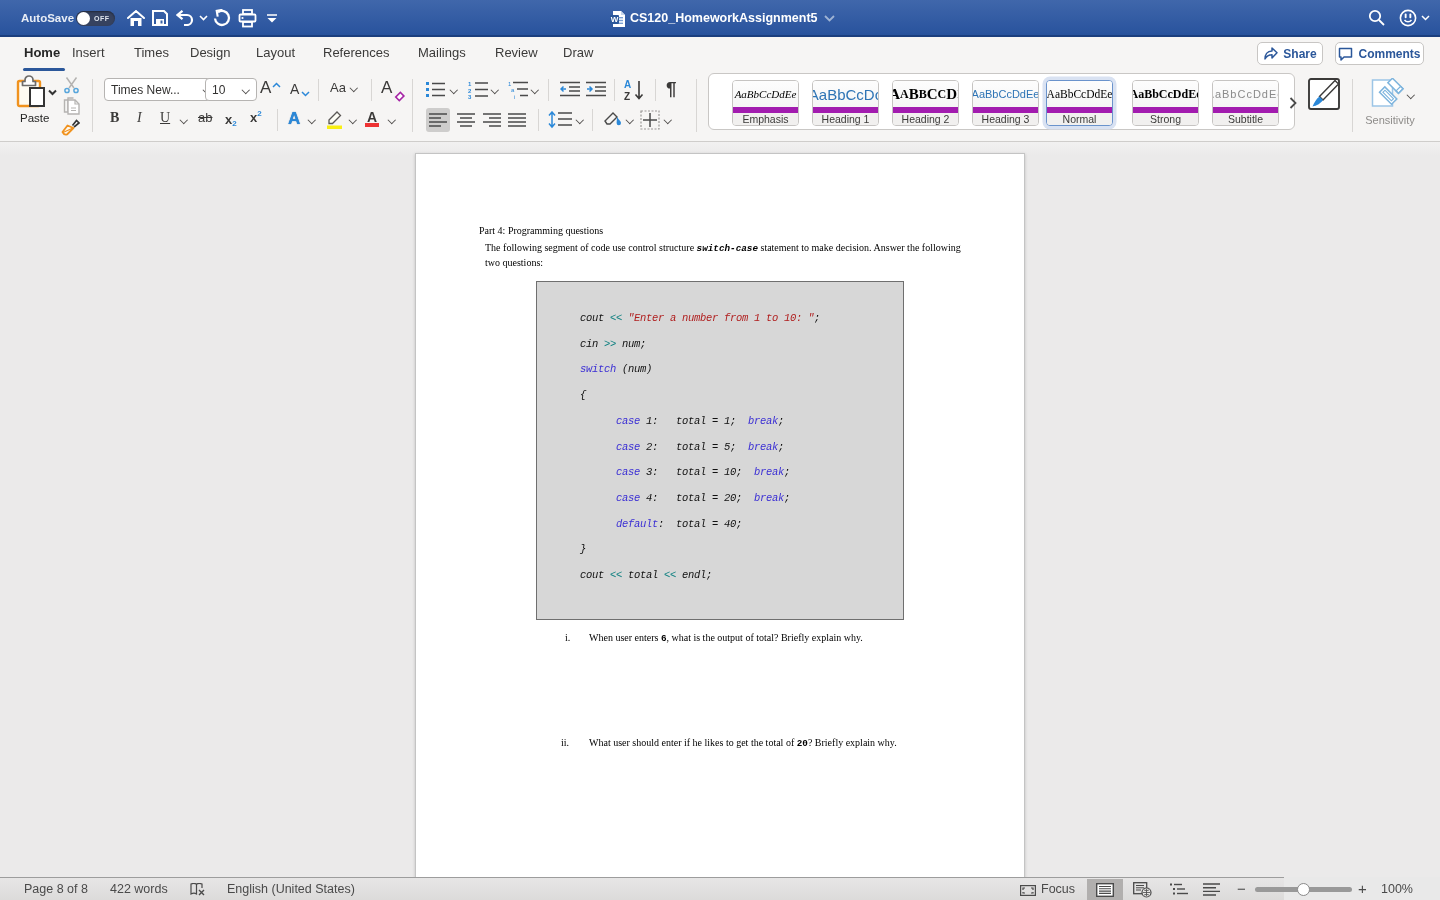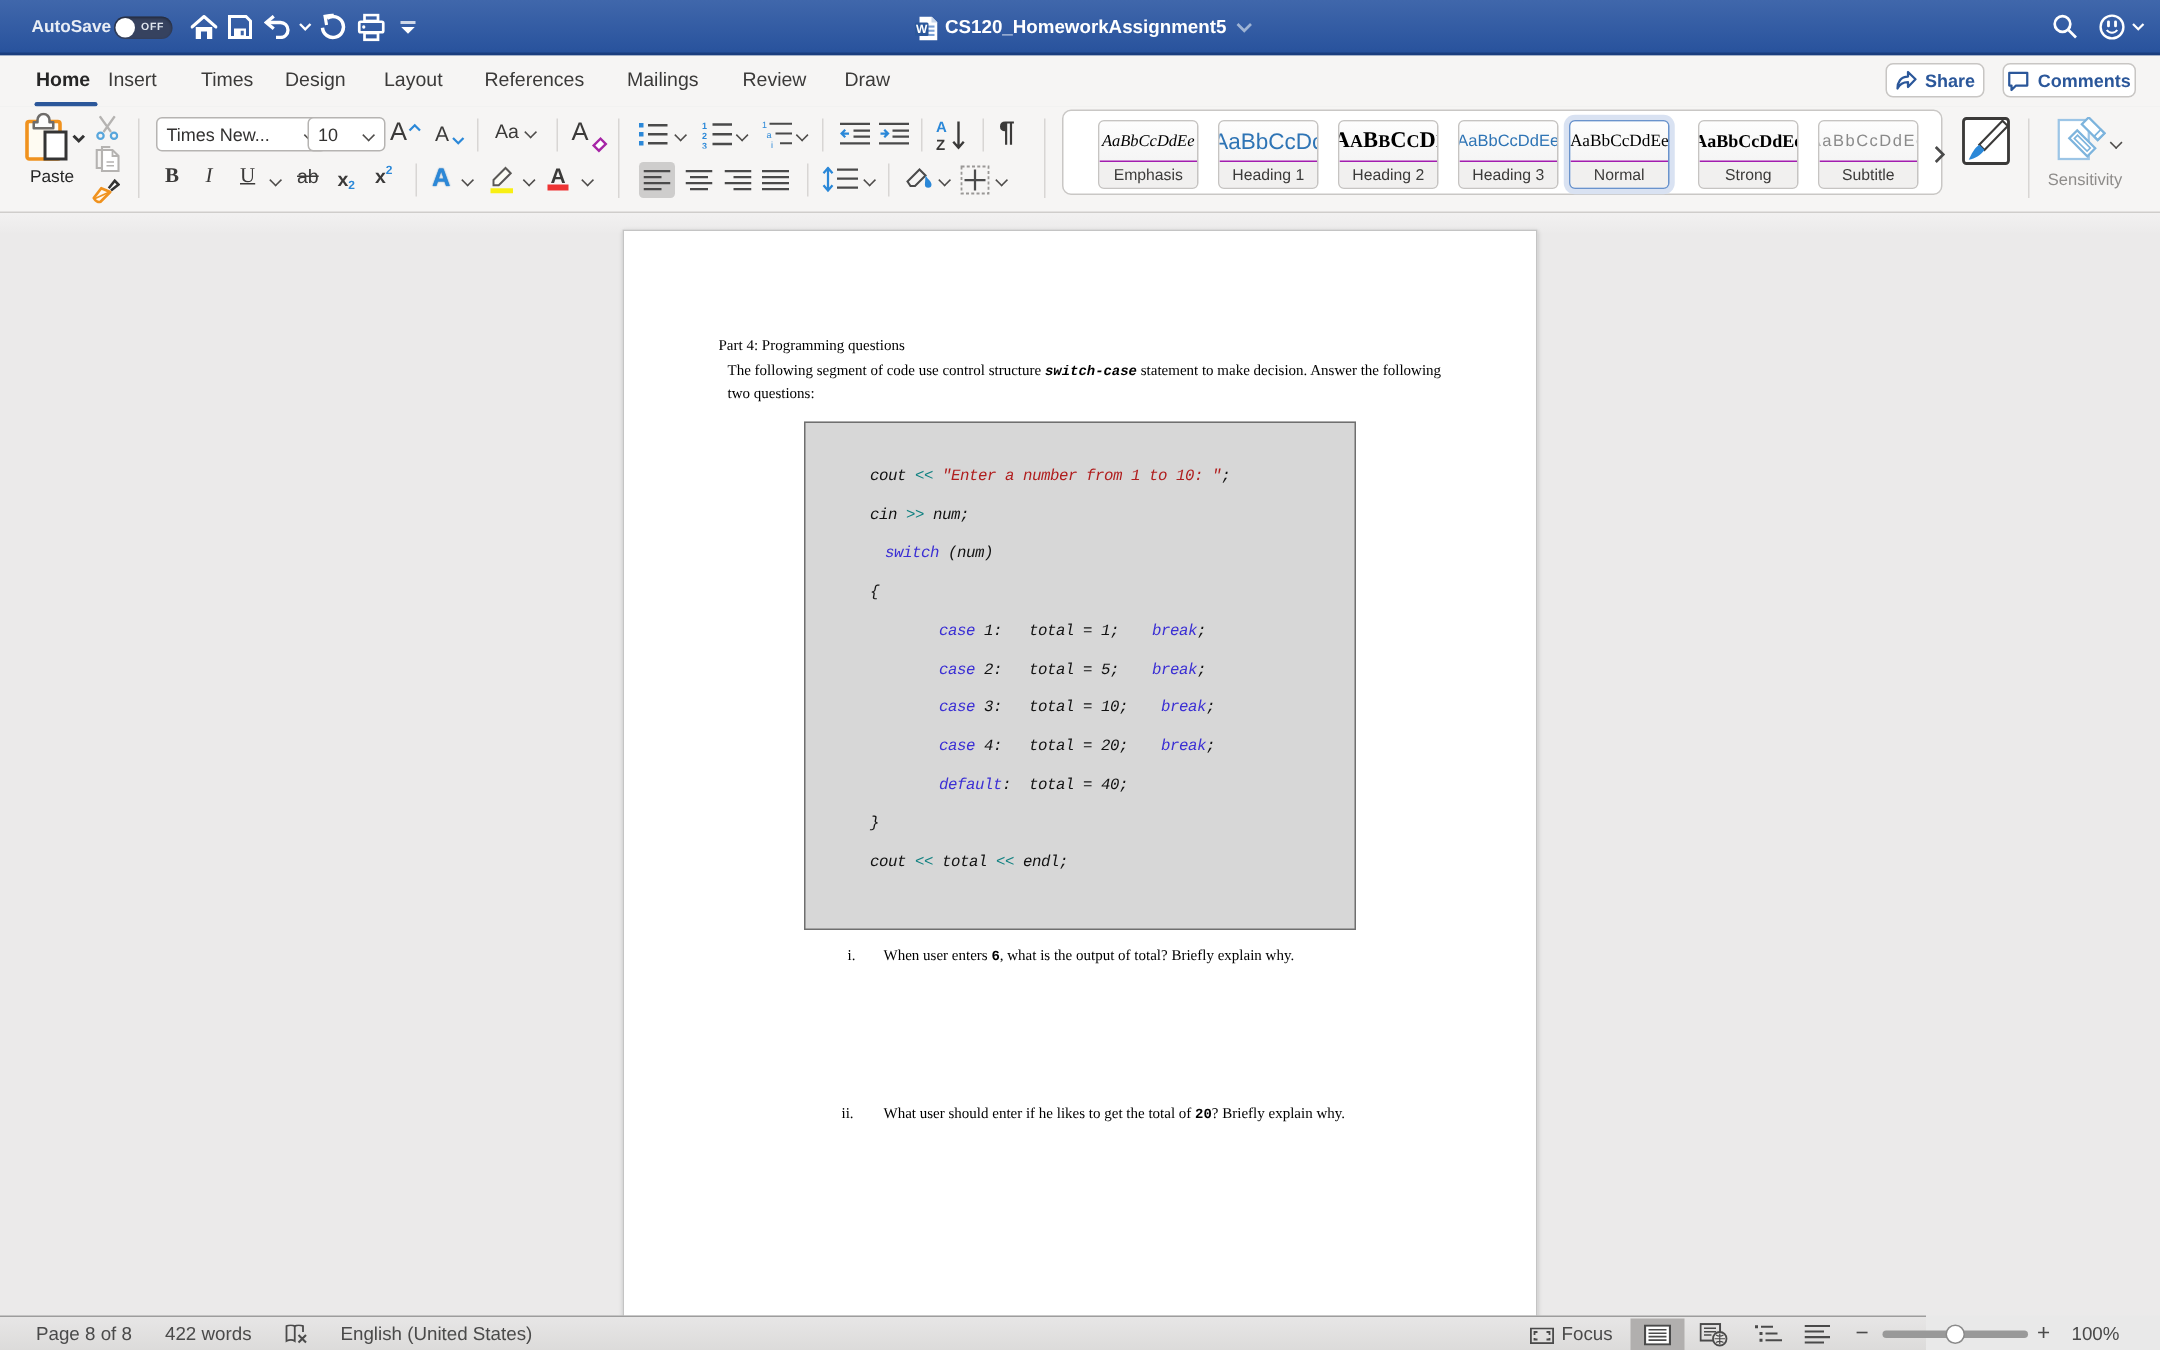--- a/index.html
+++ b/index.html
@@ -31,32 +31,32 @@
 .combo { position:absolute; top:7px; height:23px; background:#fff; border:1px solid #b6b4b2; border-radius:4px;
   font-size:12px; color:#323130; display:flex; align-items:center; padding:0 6px; justify-content:space-between; }
 .car { display:inline-block; width:8px; height:8px; font-size:0; }
 .car::before { content:""; display:block; margin:1.5px 0 0 1px; width:4.5px; height:4.5px; border-right:1.5px solid #4e4c4a; border-bottom:1.5px solid #4e4c4a; transform:rotate(45deg); }
 .rbtn { position:absolute; display:flex; align-items:center; justify-content:center; color:#3b3a39; }
 
 
 #gallery { position:absolute; left:708px; top:2px; width:587px; height:57px; background:#fff; border:1px solid #c9c7c5; border-radius:6px; }
 .stybox { position:absolute; top:6px; width:67px; height:46px; border:1px solid #c6c4c2; border-radius:4px; background:#fff; overflow:hidden; }
 .stybox .sample { height:26px; display:flex; align-items:center; justify-content:center; white-space:nowrap; background:linear-gradient(#fdfdfd,#f5f5f5); }
-.stybox .lbl { height:18px; border-top:1px solid #a21caf; background:#f1f0ef; font-size:10.5px; color:#3b3a39; display:flex; align-items:center; justify-content:center; }
+.stybox .lbl { height:18px; border-top:6px solid #a21caf; background:#f1f0ef; font-size:10.5px; color:#3b3a39; display:flex; align-items:center; justify-content:center; }
 .stybox.selected { border:1.5px solid #6a93cc; box-shadow:0 0 0 3.5px #d9e2f2; }
 .grouplbl { position:absolute; font-size:11px; color:#3b3a39; text-align:center; line-height:11px; }
 
 
 #docarea { position:absolute; left:0; top:142px; width:1440px; height:735px; background:linear-gradient(#f2f1f1, #ebeaea 14px); overflow:hidden; }
 #page { position:absolute; left:415px; top:11px; width:610px; height:1000px; background:#fff; border:1px solid #c4c4c4; box-shadow:0 1px 3px rgba(0,0,0,.18); }
 .serif { font-family:"Liberation Serif", serif; }
 .mono { font-family:"Liberation Mono", monospace; }
 #codebox { position:absolute; left:120px; top:127px; width:368px; height:339px; background:#d7d7d7; border:1px solid #6f6f6f; }
 #codebox pre { font-family:"Liberation Mono",monospace; font-style:italic; font-size:10.5px; letter-spacing:-0.3px; line-height:25.7px; color:#111; margin:24px 0 0 43px; }
-.kw { color:#3b2fd4;margin-left:10px; }
+.kw { color:#3b2fd4; }
 .op { color:#0f8080; }
 .str { color:#b01e1e; }
 
 
 #statusbar { position:absolute; left:0; top:877px; width:1284px; height:23px;
   background:linear-gradient(#e7e6e6, #dcdbda); border-top:1px solid #9d9d9d; font-size:12.5px; color:#4a4a4a; }
 .st { position:absolute; top:4px; }
 </style>
 </head>
 <body>

